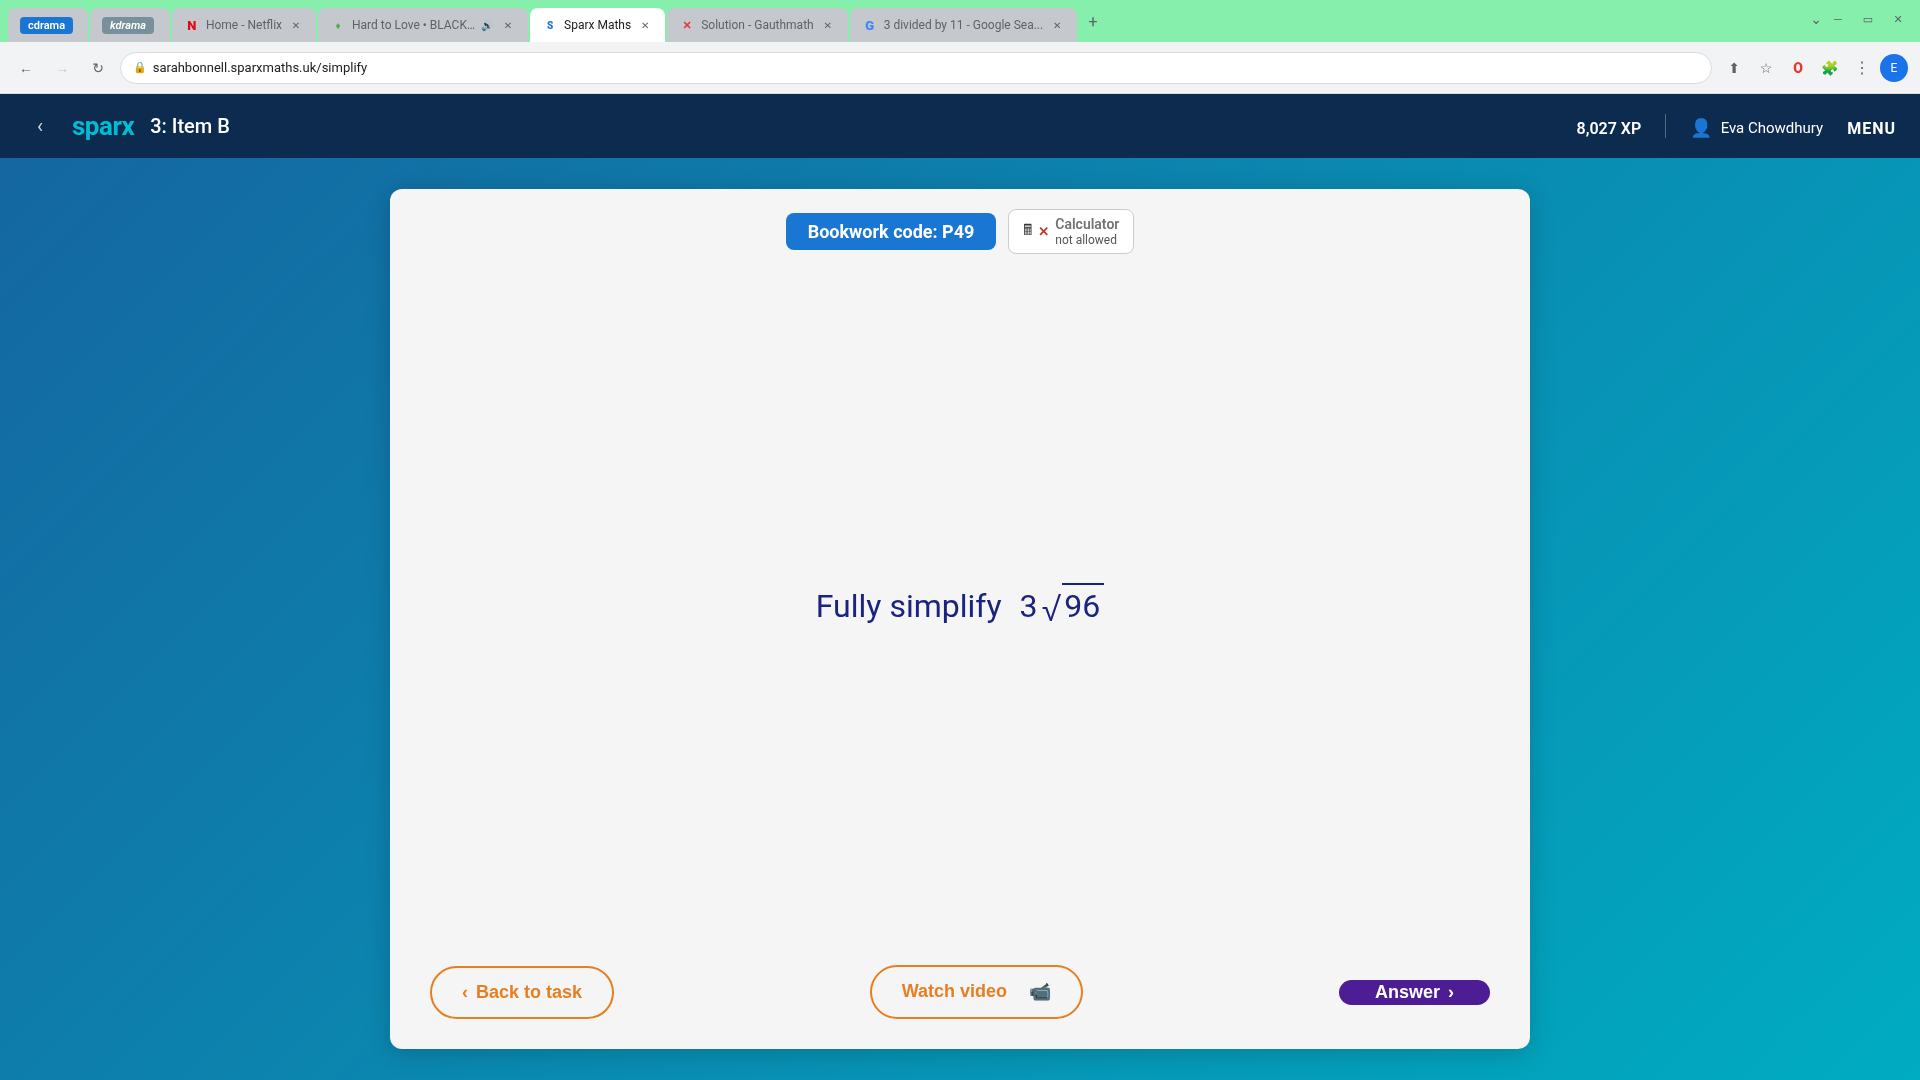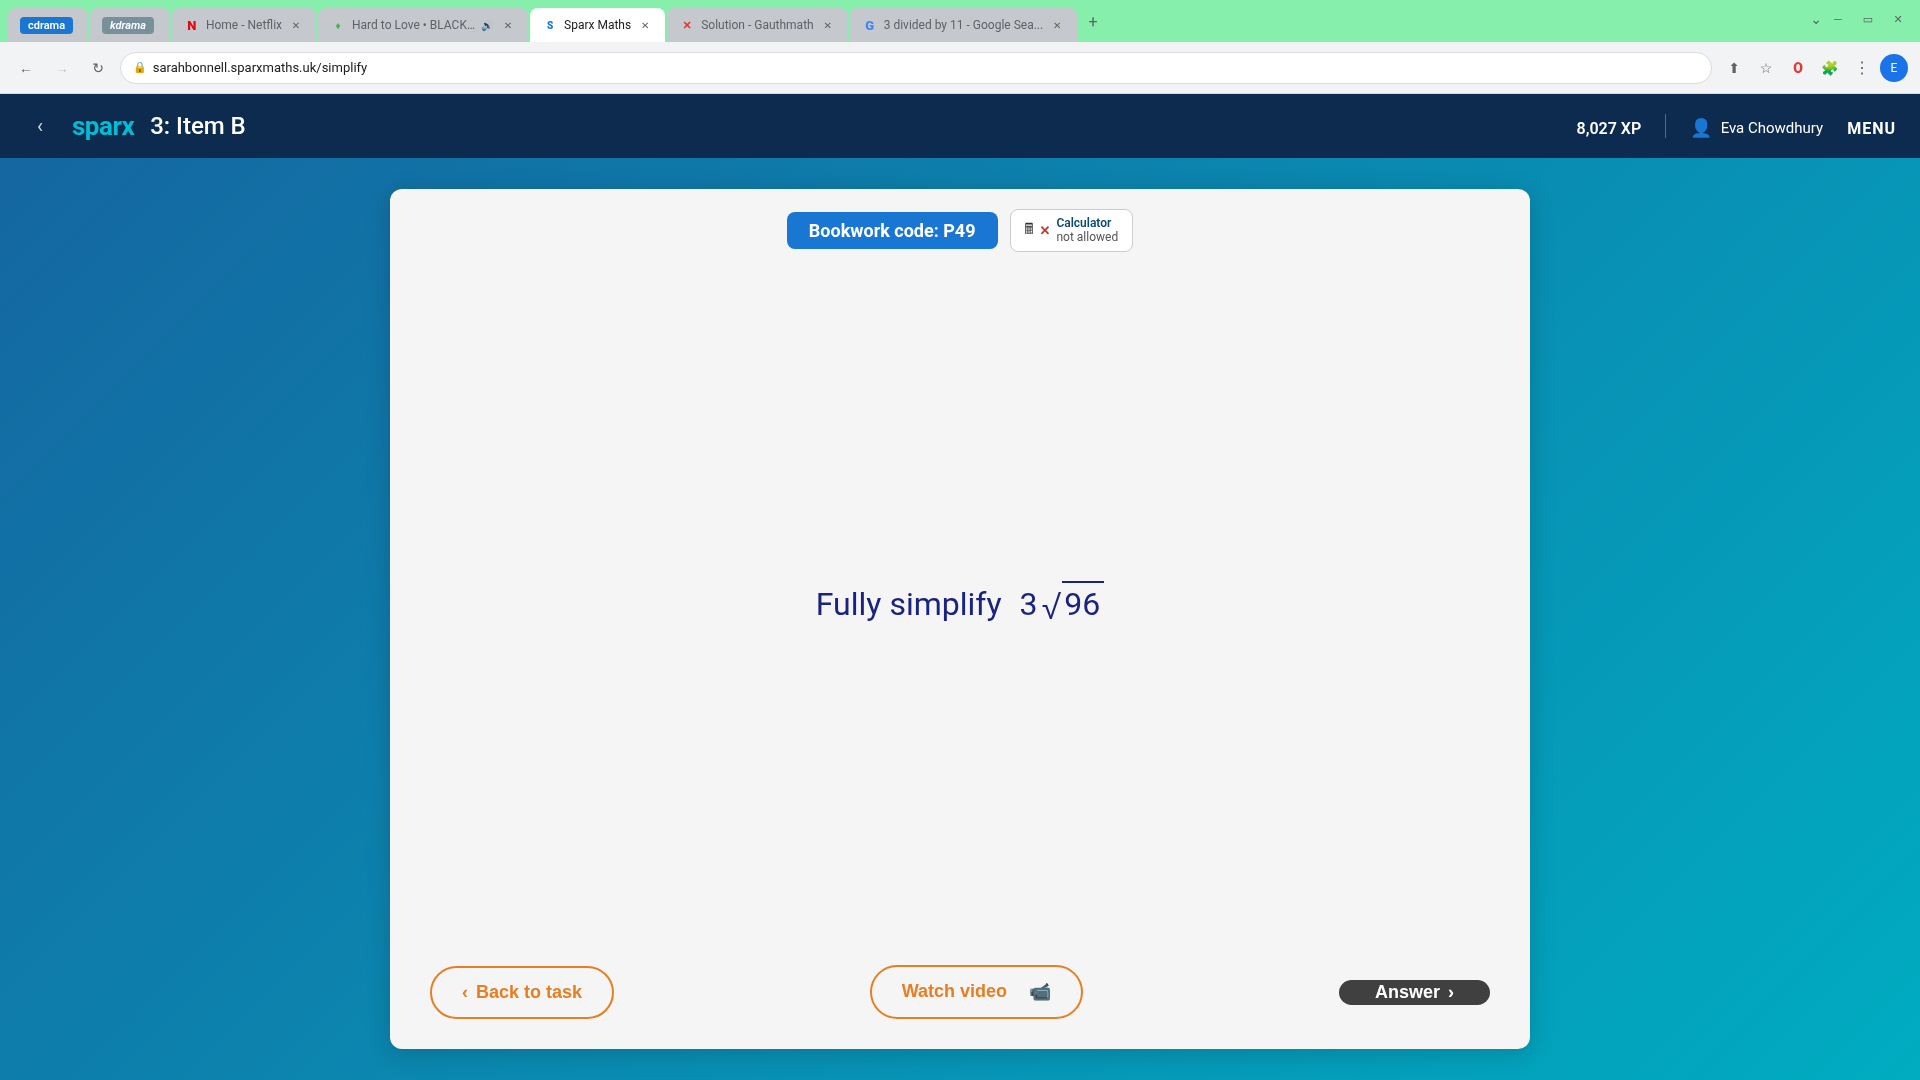--- a/index.html
+++ b/index.html
@@ -242,21 +242,21 @@
       letter-spacing: -0.5px;
       margin-right: 16px;
     }
 
     .sparx-logo span {
       color: #00bcd4;
     }
 
     .sparx-item-title {
       color: white;
-      font-size: 24px;
+      font-size: 20px;
       font-weight: 500;
     }
 
     .sparx-header-right {
       margin-left: auto;
       display: flex;
       align-items: flex-end;
       gap: 24px;
     }
 
@@ -431,21 +431,21 @@
       padding: 14px 30px;
       font-size: 18px;
       font-weight: 600;
       cursor: pointer;
     }
 
     .btn-answer {
       display: flex;
       align-items: center;
       gap: 8px;
-      background: #404040;
+      background: #4c1d95;
       color: white;
       border: none;
       border-radius: 50px;
       padding: 2px 36px;
       font-size: 18px;
       font-weight: 600;
       cursor: pointer;
     }
 
     
@@ -559,21 +559,21 @@
 
     <div class="sparx-main">
       <div class="content-card">
 
         <div class="bookwork-bar">
           <div class="bookwork-badge">Bookwork code: P49</div>
           <div class="calculator-badge">
             <span style="font-size:15px;">🖩</span>
             <span class="calc-x">✕</span>
             <div style="display:flex;flex-direction:column;line-height:1.2;">
-              <span style="font-size:12px;font-weight:600;color:#0c4a6e;">Calculator</span>
+              <span style="font-size:14px;font-weight:600;color:#737373;">Calculator</span>
               <span style="font-size:12px;color:#555;">not allowed</span>
             </div>
           </div>
         </div>
 
         <div class="question-area">
           <div class="question-text">
             <span>Fully simplify </span>
             <span class="math-expr">
               <span>3</span>

